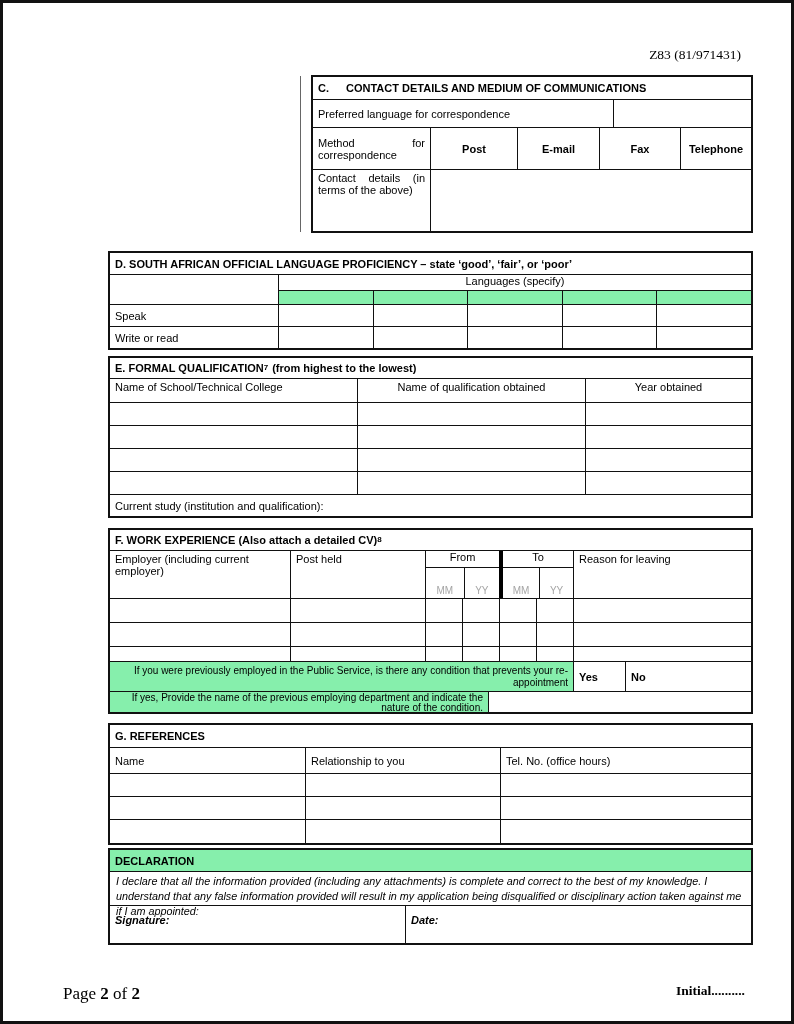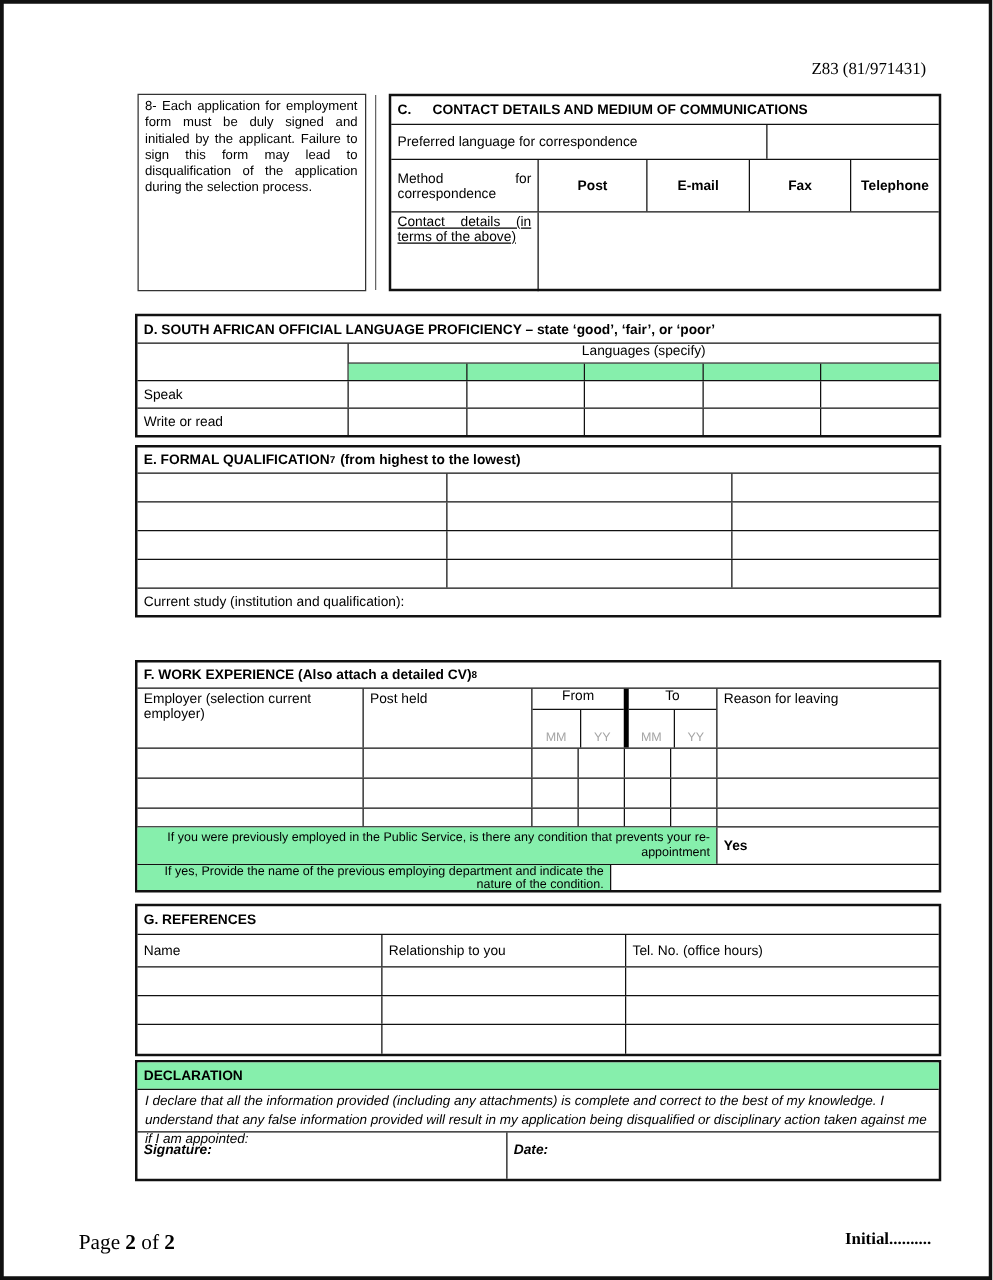--- a/index.html
+++ b/index.html
@@ -55,40 +55,39 @@
   .decl-par { font-style: italic; font-size: 10.8px; line-height: 15px; padding: 2px 6px; }
   .sig-label { font-weight: bold; font-style: italic; font-size: 11px; }
 </style>
 </head>
 <body>
 
 <div class="page">
 
   <div class="z83">Z83 (81/971431)</div>
 
-  <div class="note-box">8- Each application for employment form must be duly signed and initialed by the applicant. Failure to sign this form may lead to  disqualification of the application during the selection process.</div>
   <div class="vline"></div>
 
   <div class="sec sec-c">
     <div class="srow title-row" style="height:22px;">
       <span>C.</span>
       <span style="margin-left:17px;">CONTACT DETAILS AND MEDIUM OF COMMUNICATIONS</span>
     </div>
     <div class="srow fs11" style="height:28px;">
       <div class="cell vc" style="width:68.5%;">Preferred language for correspondence</div>
       <div class="cell grow"></div>
     </div>
     <div class="srow fs11" style="height:42px;">
       <div class="cell vc justify" style="width:117px;">Method for correspondence</div>
       <div class="cell vc hc bold" style="width:87px;">Post</div>
       <div class="cell vc hc bold" style="width:82px;">E-mail</div>
       <div class="cell vc hc bold" style="width:81px;">Fax</div>
       <div class="cell vc hc bold grow">Telephone</div>
     </div>
-    <div class="srow fs11 grow" style="height:64px;text-decoration:underline;">
+    <div class="srow fs11 grow" style="height:64px;">
       <div class="cell justify" style="width:117px;">Contact details (in terms of the above)</div>
       <div class="cell grow"></div>
     </div>
   </div>
 
   <div class="sec sec-d">
     <div class="srow title-row" style="height:21px;">D. SOUTH AFRICAN OFFICIAL LANGUAGE PROFICIENCY – state ‘good’, ‘fair’, or ‘poor’</div>
     <div class="srow" style="height:30px;">
       <div class="cell" style="width:168px;"></div>
       <div class="col grow" style="border-left:1px solid #111;">
@@ -119,20 +118,25 @@
       <div class="cell grow"></div>
     </div>
   </div>
 
   <div class="sec sec-e">
     <div class="srow title-row" style="height:20px;">
       <span>E. FORMAL QUALIFICATION</span>
         <sup>7</sup>
       <span style="margin-left:4px;">(from highest to the lowest)</span>
     </div>
+    <div class="srow fs11" style="height:24px;">
+      <div class="cell" style="width:247px;">Name of School/Technical College</div>
+      <div class="cell" style="width:228px; text-align:center;">Name of qualification obtained</div>
+      <div class="cell grow" style="text-align:center;">Year obtained</div>
+    </div>
     <div class="srow" style="height:23px;">
       <div class="cell" style="width:247px;"></div>
       <div class="cell" style="width:228px;"></div>
       <div class="cell grow"></div>
     </div>
     <div class="srow" style="height:23px;">
       <div class="cell" style="width:247px;"></div>
       <div class="cell" style="width:228px;"></div>
       <div class="cell grow"></div>
     </div>
@@ -150,21 +154,21 @@
       <div class="cell vc grow">Current study (institution and qualification):</div>
     </div>
   </div>
 
   <div class="sec sec-f">
     <div class="srow title-row" style="height:20px;">
       <span>F. WORK EXPERIENCE (Also attach a detailed CV)</span>
         <sup>8</sup>
     </div>
     <div class="srow fs11" style="height:48px;">
-      <div class="cell" style="width:180px;">Employer (selection current employer)</div>
+      <div class="cell" style="width:180px;">Employer (including current employer)</div>
       <div class="cell" style="width:135px;">Post held</div>
       <div class="col" style="width:74px; border-left:1px solid #111;">
         <div style="height:17px; text-align:center; border-bottom:1px solid #111;">From</div>
         <div class="grow" style="display:flex;">
           <div class="mmyy grow">MM</div>
           <div class="mmyy grow" style="border-left:1px solid #111;">YY</div>
         </div>
       </div>
       <div class="col" style="width:74px; border-left:4px solid #000000;">
         <div style="height:17px; text-align:center; border-bottom:1px solid #111;">To</div>
@@ -198,20 +202,21 @@
       <div class="cell" style="width:135px;"></div>
       <div class="cell" style="width:37px;"></div>
       <div class="cell" style="width:37px;"></div>
       <div class="cell" style="width:37px;"></div>
       <div class="cell" style="width:37px;"></div>
       <div class="cell grow"></div>
     </div>
     <div class="srow" style="height:30px;">
       <div class="cell gray fs10 vc" style="width:463px; line-height:12px;">If you were previously employed in the Public Service, is there any condition that prevents your re-appointment</div>
       <div class="cell vc bold fs11" style="width:52px;text-align:center;">Yes</div>
+      <div class="cell vc bold fs11 grow">No</div>
     </div>
     <div class="srow" style="height:21px;">
       <div class="cell gray fs10" style="width:378px; line-height:10px; padding-top:1px;">If yes, Provide the name of the previous employing department and indicate the nature of the condition.</div>
       <div class="cell grow"></div>
     </div>
   </div>
 
   <div class="sec sec-g">
     <div class="srow title-row" style="height:22px;">G. REFERENCES</div>
     <div class="srow fs11" style="height:26px;">

